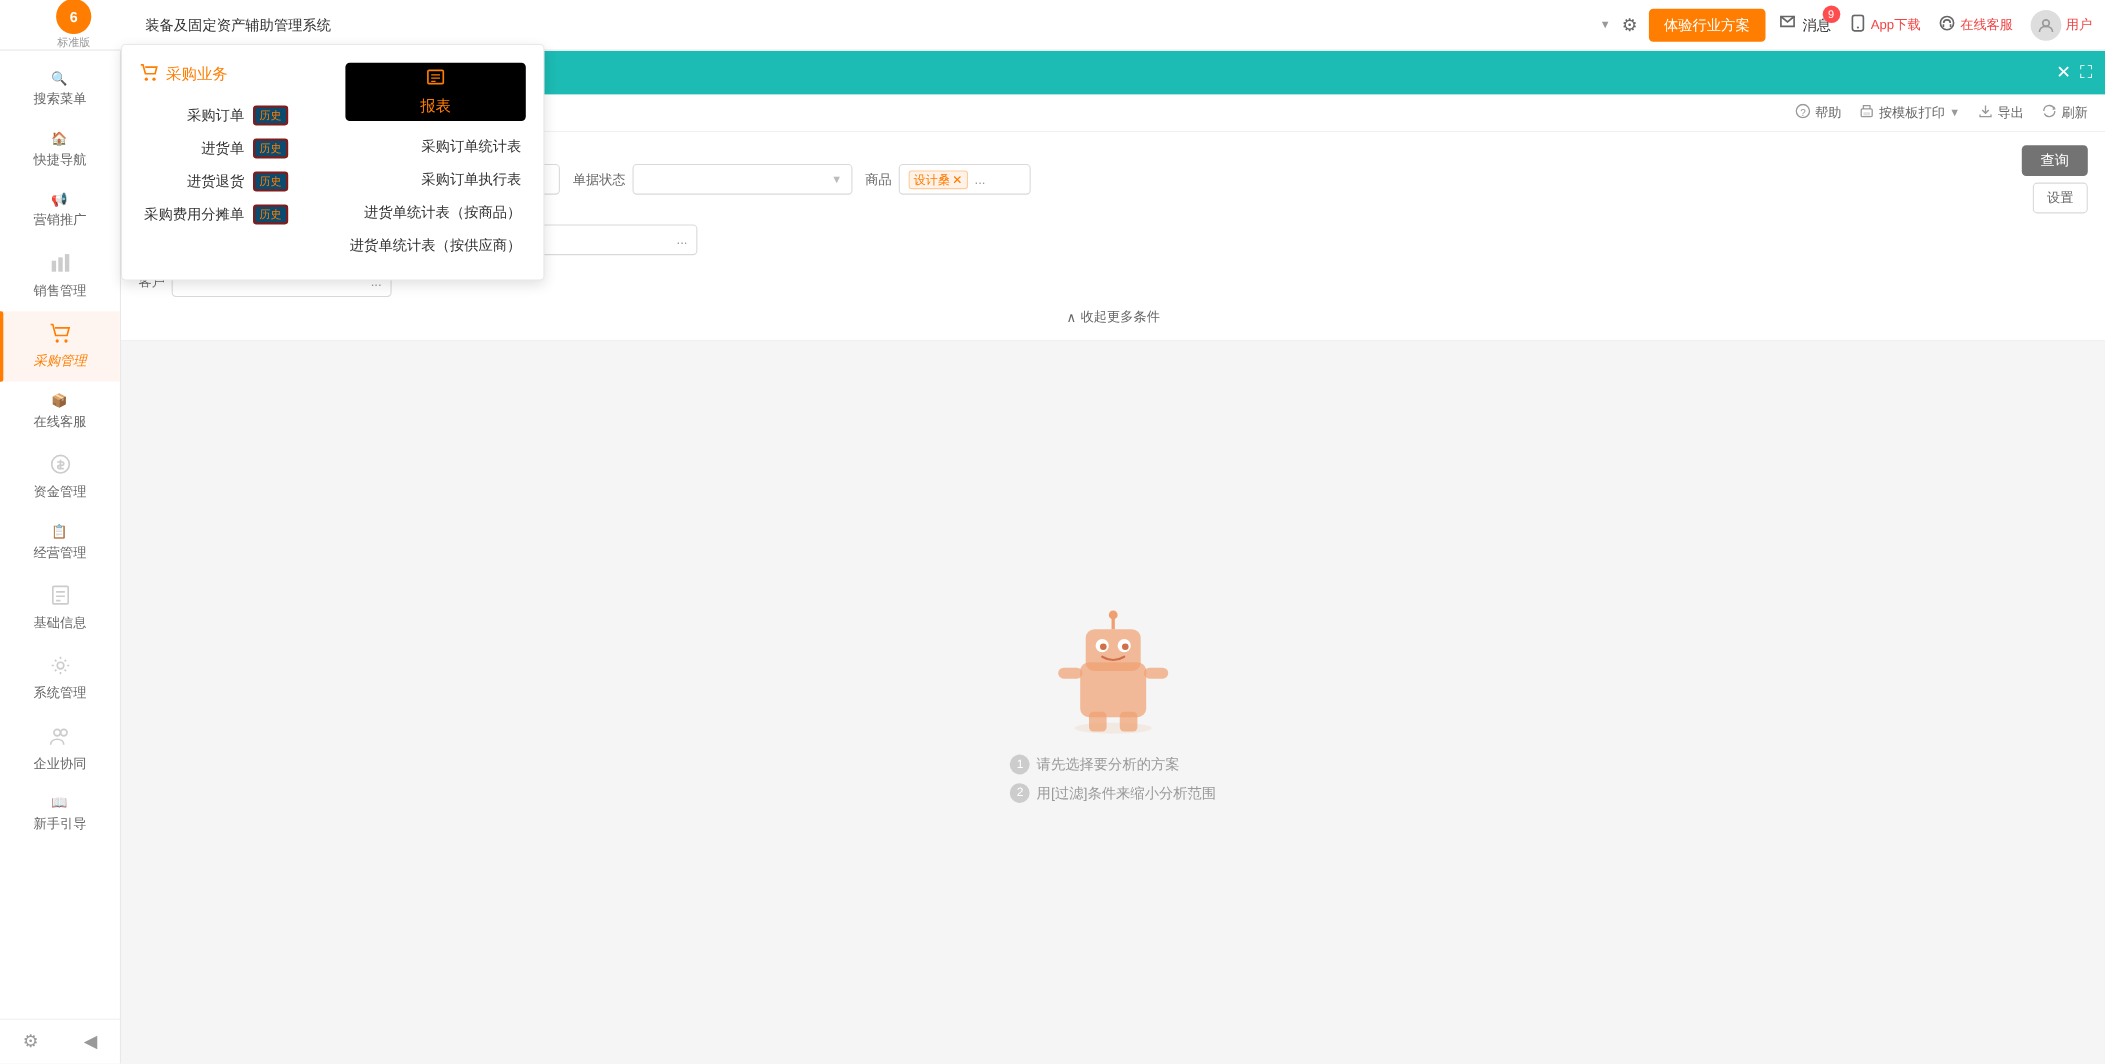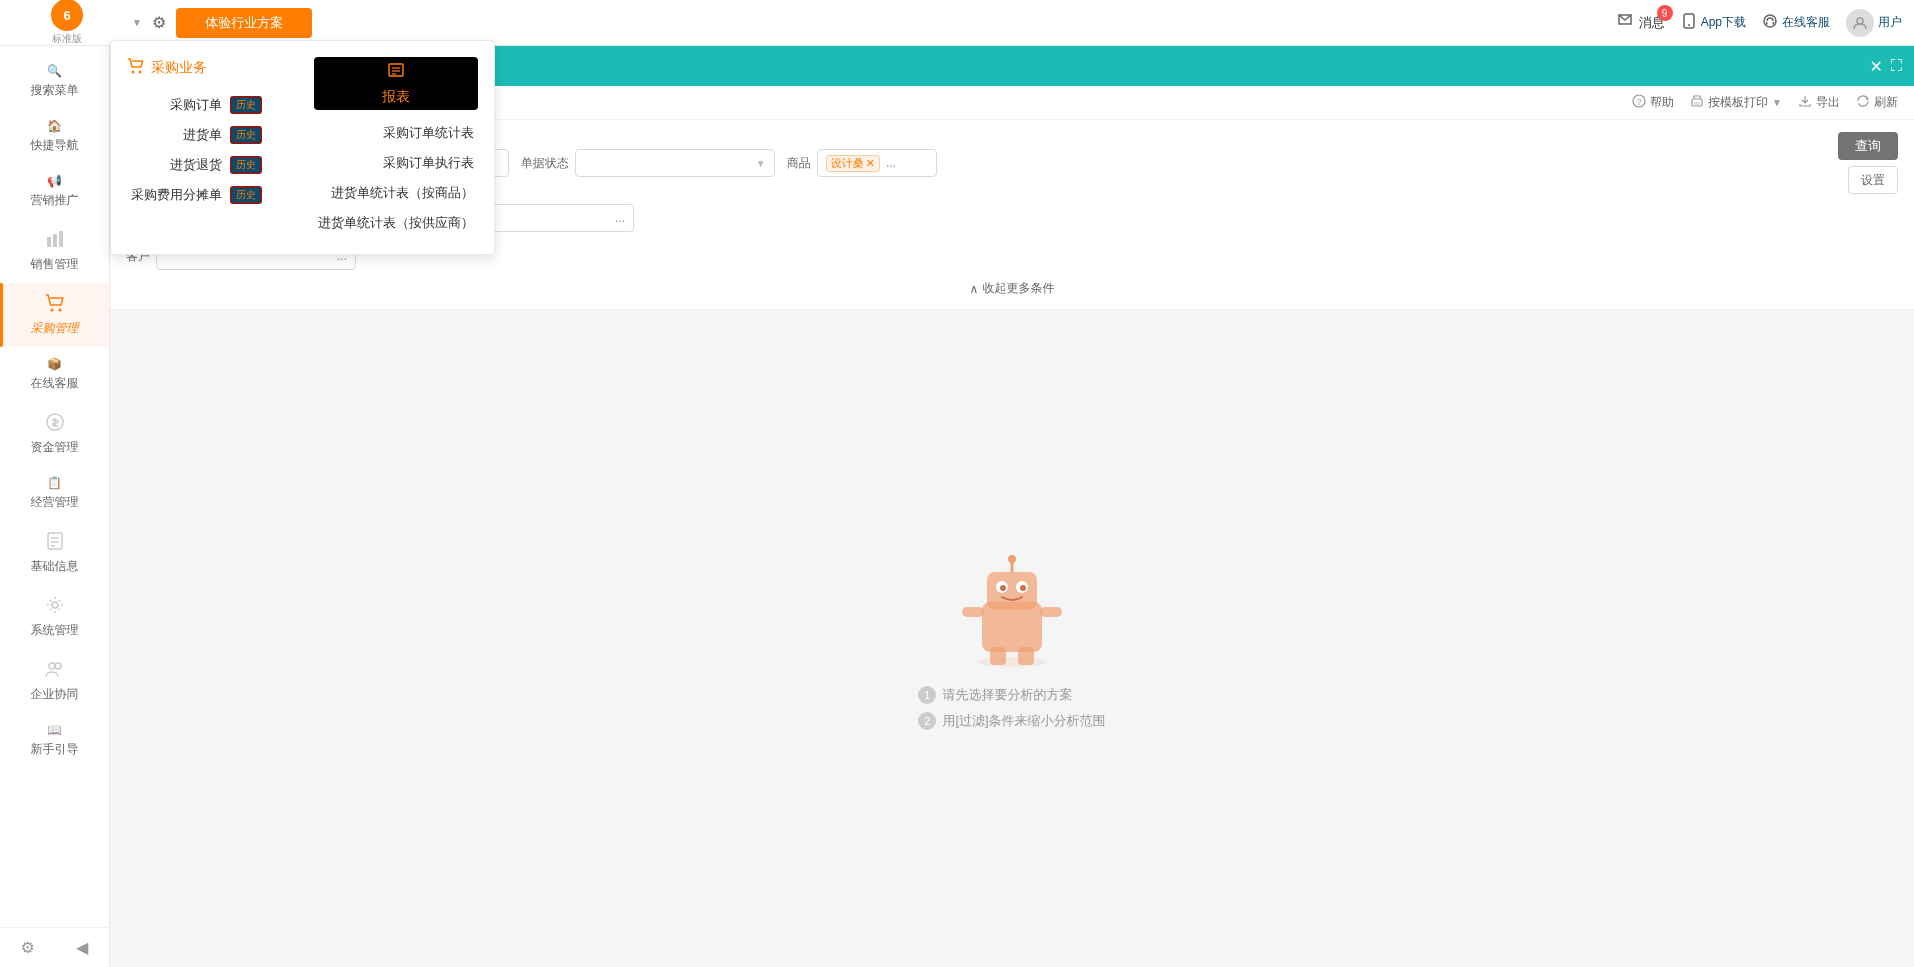--- a/index.html
+++ b/index.html
@@ -48,21 +48,21 @@
     .header-right {
       display: flex;
       align-items: center;
       gap: 16px;
       margin-left: auto;
     }
     .header-btn {
       display: flex;
       align-items: center;
       gap: 4px;
-      color: #0c4a6e;
+      color: #ef4444;
       font-size: 12px;
       cursor: pointer;
     }
     .notification-badge {
       position: relative;
       display: flex;
       align-items: center;
       gap: 4px;
     }
     .badge {
@@ -77,21 +77,21 @@
       min-width: 16px;
       height: 16px;
       display: flex;
       align-items: center;
       justify-content: center;
     }
     .industry-btn {
       background: #ff7d00;
       color: white;
       border: none;
-      padding: 6px 29px;
+      padding: 6px 14px;
       border-radius: 4px;
       cursor: pointer;
       font-size: 13px;
     }
     .settings-icon-btn {
       color: #666;
       cursor: pointer;
       font-size: 16px;
     }
     .dropdown-arrow {
@@ -438,20 +438,21 @@
   <div class="logo-area">
     <div class="logo-icon">
       <svg width="22" height="22" viewBox="0 0 22 22">
         <circle cx="11" cy="11" r="10" fill="#ff7d00"></circle>
         <text x="11" y="16" text-anchor="middle" fill="white" font-size="13" font-weight="bold">6</text>
       </svg>
     </div>
     <div class="logo-text">标准版</div>
   </div>
 
+  <span class="system-title">装备及固定资产辅助管理系统</span>
   <span class="dropdown-arrow">▼</span>
   <span class="settings-icon-btn">⚙</span>
   <button class="industry-btn">体验行业方案</button>
 
   <div class="header-right">
     <div class="notification-badge">
       <span>
         <svg width="20" height="20" viewBox="0 0 20 20" fill="none">
             <path d="M4 4h12v9H4z" stroke="#666" stroke-width="1.5" fill="none"></path>
             <path d="M4 4l6 5 6-5" stroke="#666" stroke-width="1.5"></path>

